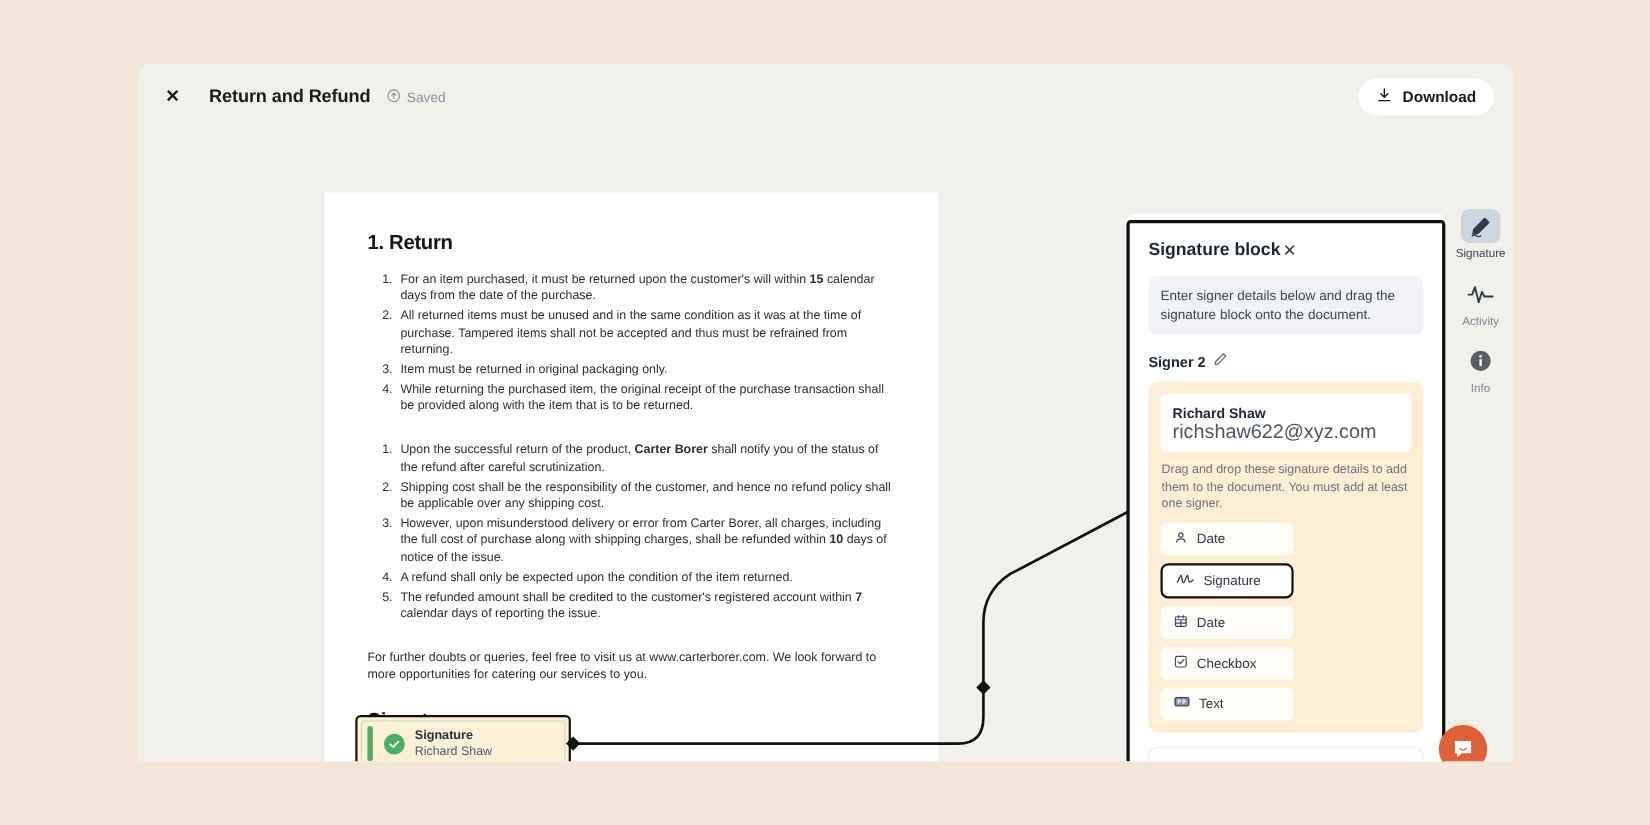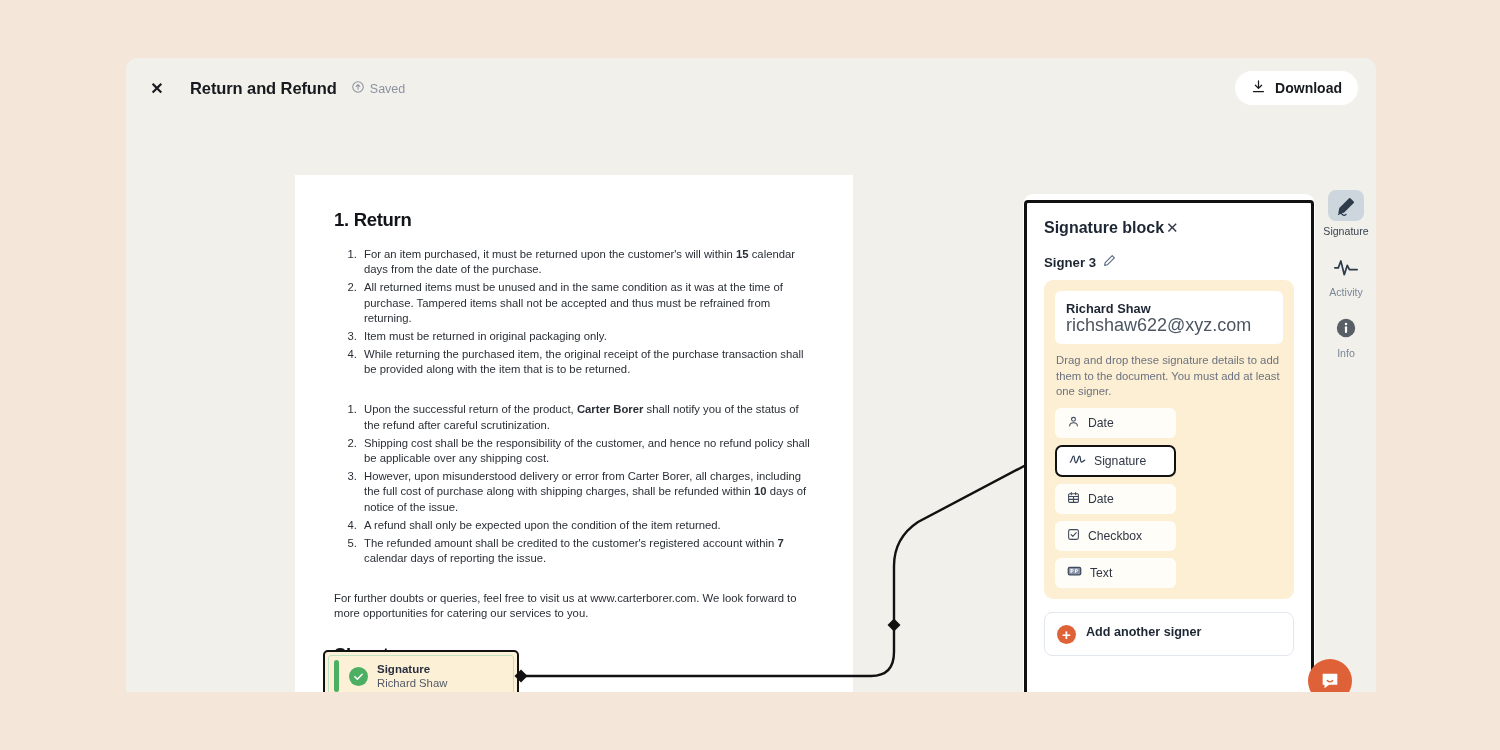--- a/index.html
+++ b/index.html
@@ -349,23 +349,24 @@
       <path d="M 395 551.5 L 401.5 558 L 395 564.5 L 388.5 558 Z" fill="#111111"></path>
       <path d="M 768 500.5 L 774.5 507 L 768 513.5 L 761.5 507 Z" fill="#111111"></path>
     </svg>
 
     <div id="panel-card">
       <div id="panel-head">
         <div id="panel-title">Signature block</div>
         <div id="panel-close">✕</div>
       </div>
 
+      <div id="panel-hint">Enter signer details below and drag the signature block onto the document.</div>
 
       <div id="signer-row">
-        <span class="lbl">Signer 3</span>
+        <span class="lbl">Signer 2</span>
         <span>
           <svg width="13" height="13" viewBox="0 0 24 24" fill="none" stroke="#55657d" stroke-width="2" stroke-linecap="round" stroke-linejoin="round">
             <path d="M17 3l4 4L8 20l-5 1 1-5z"></path>
           </svg>
         </span>
       </div>
 
       <div id="signer-box">
         <div id="signer-detail">
           <div class="nm">Richard Shaw</div>

